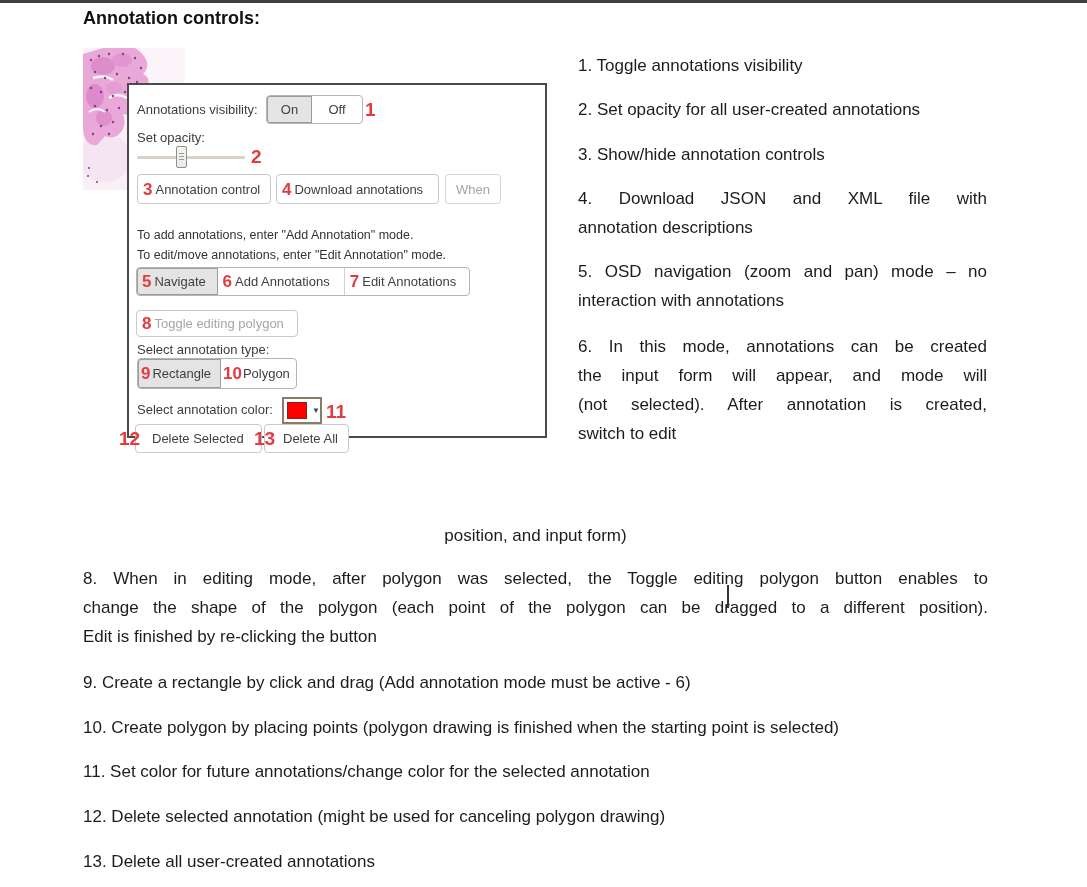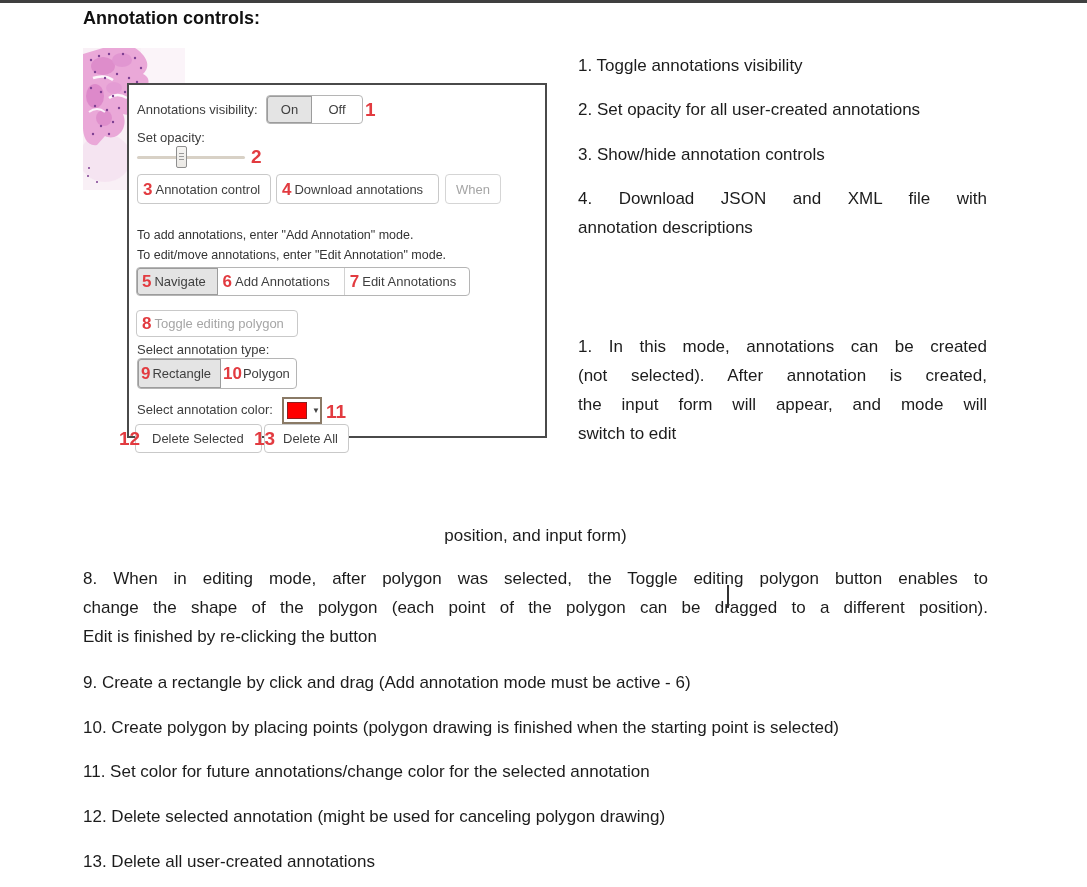--- a/index.html
+++ b/index.html
@@ -175,24 +175,28 @@
     <div class="btn" style="left:135px;top:339px;width:85px;height:29px;padding-left:18px;">Delete All</div>
   </div>
 
   <div class="doc" style="left:578px;top:51px;width:409px;">1. Toggle annotations visibility</div>
   <div class="doc" style="left:578px;top:95px;width:409px;">2. Set opacity for all user-created annotations</div>
   <div class="doc" style="left:578px;top:140px;width:409px;">3. Show/hide annotation controls</div>
   <div class="doc" style="left:578px;top:184px;width:409px;">
     <div class="jl">4. Download JSON and XML file with</div>
     <div>annotation descriptions</div>
   </div>
+  <div class="doc" style="left:578px;top:257px;width:409px;">
+    <div class="jl">5. OSD navigation (zoom and pan) mode – no</div>
+    <div>interaction with annotations</div>
+  </div>
   <div class="doc" style="left:578px;top:332px;width:409px;">
-    <div class="jl">1. In this mode, annotations can be created</div>
+    <div class="jl">6. In this mode, annotations can be created</div>
+    <div class="jl">the input form will appear, and mode will</div>
     <div class="jl">(not selected). After annotation is created,</div>
-    <div class="jl">the input form will appear, and mode will</div>
     <div>switch to edit</div>
   </div>
 
   <div class="doc" style="left:83px;top:521px;width:905px;text-align:center;">position, and input form)</div>
   <div class="doc" style="left:83px;top:564px;width:905px;">
     <div class="jl">8. When in editing mode, after polygon was selected, the Toggle editing polygon button enables to</div>
     <div class="jl">change the shape of the polygon (each point of the polygon can be dragged to a different position).</div>
     <div>Edit is finished by re-clicking the button</div>
   </div>
   <div class="caret"></div>

